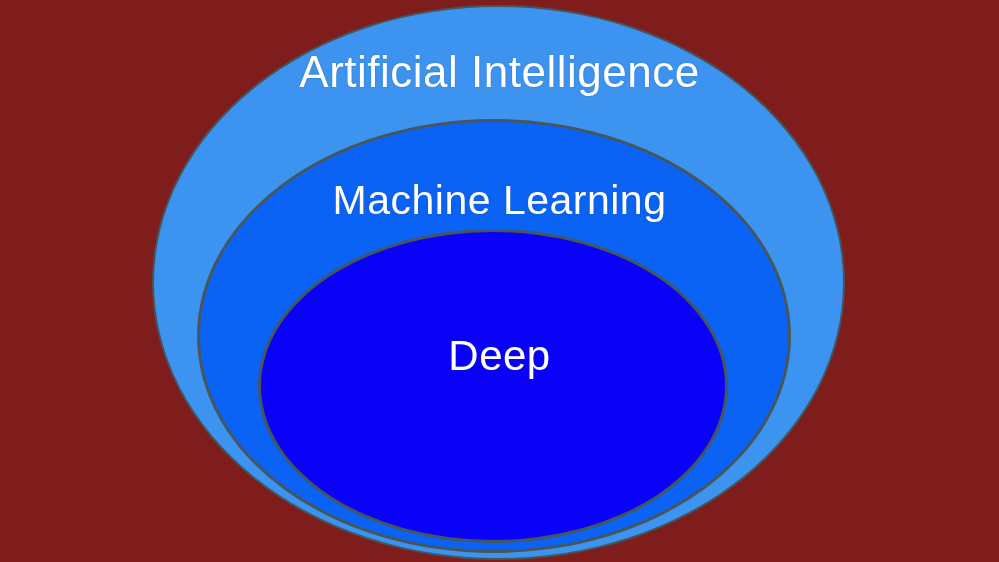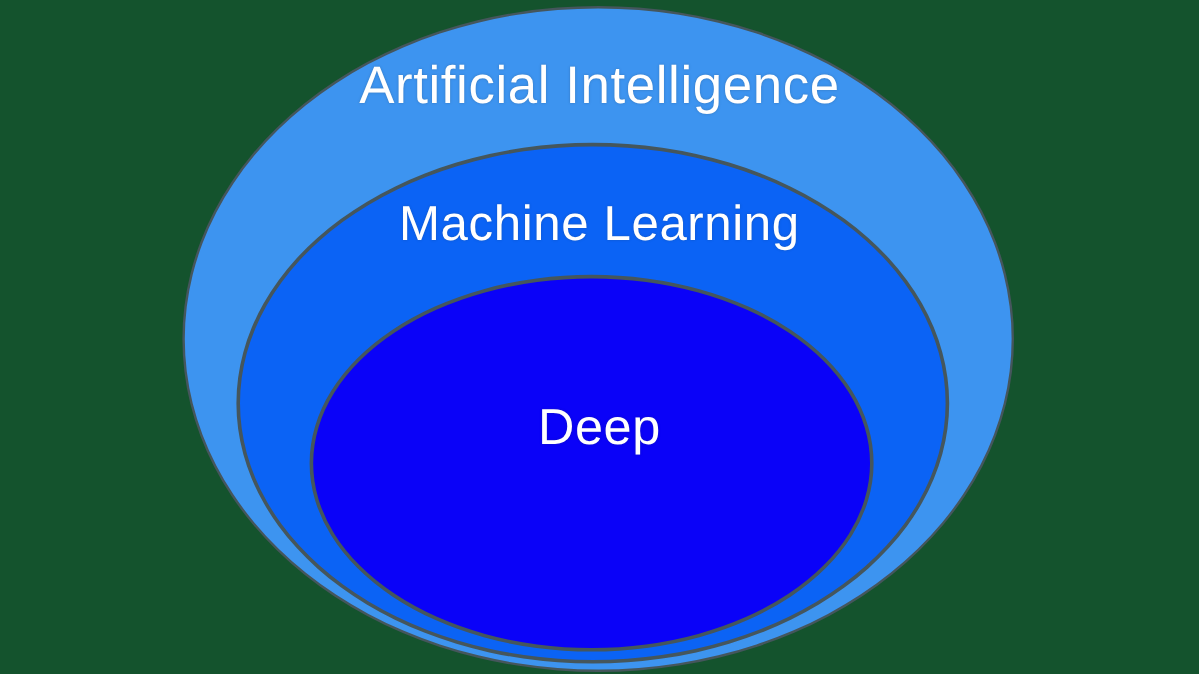--- a/index.html
+++ b/index.html
@@ -51,38 +51,38 @@
     text-shadow: 0 0 2px rgba(40,60,80,0.35);
     white-space: nowrap;
     user-select: none;
   }
   .label-ai {
     top: 50px;
     font-size: 44px;
     line-height: 1;
   }
   .label-ml {
-    top: 166px;
+    top: 180px;
     font-size: 41px;
     line-height: 1;
   }
   .label-dl {
     top: 332px;
     font-size: 42px;
     line-height: 48px;
     white-space: normal;
   }
   .label-dl .line {
     display: block;
   }
 </style>
 </head>
 <body>
 
-<div class="stage" style="background-color: #14532d;">
+<div class="stage" style="background-color: #7f1d1d;">
 
   <div class="ellipse ellipse-outer" style="background-color: rgb(61, 148, 240); border-color: rgb(69, 86, 92);"></div>
 
   <div class="ellipse ellipse-middle" style="background-color: rgb(11, 99, 245); border-color: rgb(69, 86, 92);"></div>
 
   <div class="ellipse ellipse-inner" style="background-color: rgb(10, 2, 248); border-color: rgb(69, 86, 92);"></div>
 
   <div class="ring-label label-ai" style="color: rgb(255, 255, 255);">Artificial Intelligence</div>
 
   <div class="ring-label label-ml" style="color: rgb(255, 255, 255);">Machine Learning</div>

